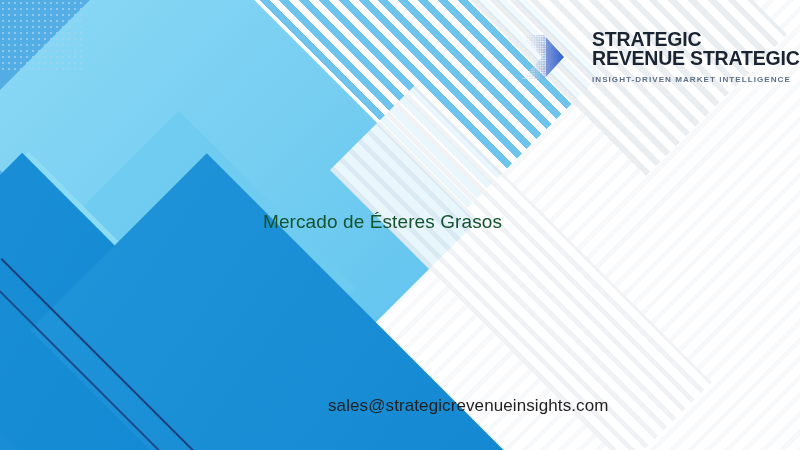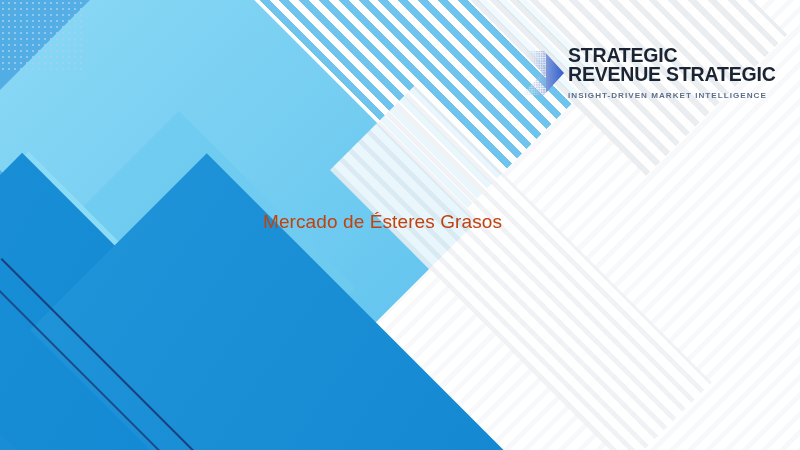--- a/index.html
+++ b/index.html
@@ -144,25 +144,25 @@
     background: #1b3f7d;
     transform-origin: 0 0;
     transform: rotate(45deg);
   }
   .hl-1 { left: 2px;  top: 258px; width: 500px; height: 2px; }
   .hl-2 { left: -32px; top: 258px; width: 300px; height: 1.5px; opacity: .85; }
 
   
   #logo {
     position: absolute;
-    left: 520px; top: 42px;
+    left: 520px; top: 26px;
     width: 235px; height: 62px;
     display: flex;
     align-items: center;
-    gap: 2px;
+    gap: 26px;
   }
   .logo-mark { width: 46px; height: 48px; flex: 0 0 auto; }
   .logo-text { display: flex; flex-direction: column; }
   .logo-line {
     color: #1a2433;
     font-weight: bold;
     font-size: 19.5px;
     letter-spacing: -0.2px;
     line-height: 19px;
     white-space: nowrap;
@@ -174,21 +174,21 @@
     letter-spacing: 1.02px;
     margin-top: 7px;
     white-space: nowrap;
   }
 
   
   #report-title {
     position: absolute;
     left: 263px; top: 211px;
     font-size: 19px;
-    color: #c2410c;
+    color: #14532d;
     letter-spacing: .1px;
     white-space: nowrap;
   }
   #contact-email {
     position: absolute;
     left: 328px; top: 396px;
     font-size: 17px;
     color: #231f20;
     letter-spacing: .1px;
     white-space: nowrap;
@@ -243,14 +243,15 @@
     </svg>
     <div class="logo-text">
       <div class="logo-line">STRATEGIC</div>
       <div class="logo-line">REVENUE STRATEGIC</div>
       <div class="logo-tag">INSIGHT-DRIVEN MARKET INTELLIGENCE</div>
     </div>
   </div>
 
   <div id="report-title">Mercado de Ésteres Grasos</div>
 
+  <div id="contact-email">sales@strategicrevenueinsights.com</div>
 
 </div>
 
 </body></html>

